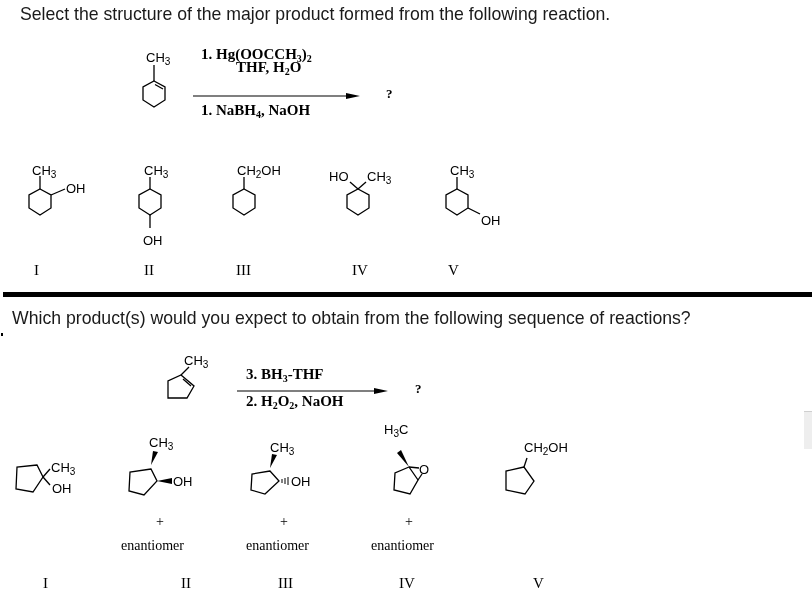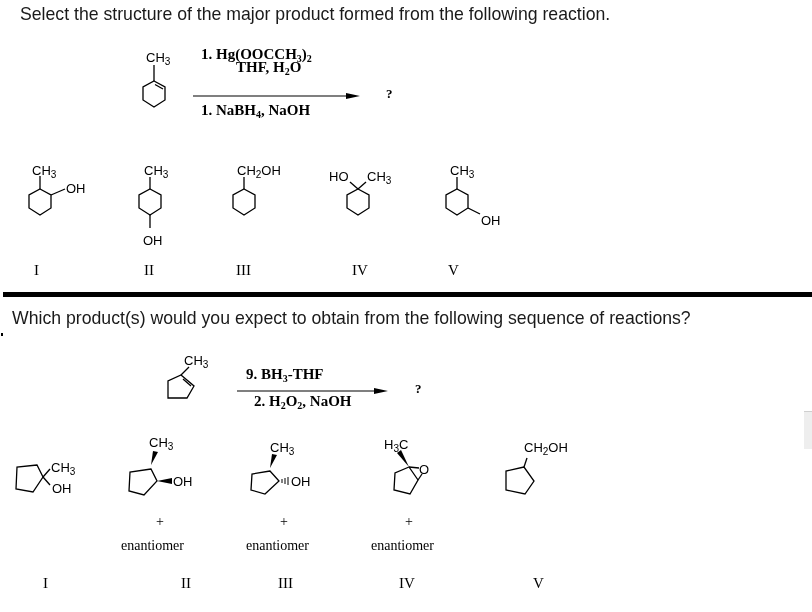--- a/index.html
+++ b/index.html
@@ -109,26 +109,26 @@
 <div>
   <span class="abs chem" style="left:184px; top:353px;">CH<span class="sub">3</span></span>
   <svg style="left:0;top:0;" width="1" height="1">
     <line x1="189" y1="367" x2="181" y2="375"></line>
     <polygon class="ring" points="181,375 194,386 187,398 168,398 168,381"></polygon>
     <line x1="183" y1="379" x2="191" y2="386"></line>
   </svg>
 </div>
 
 <div>
-  <div class="abs reagent" style="left:246px; top:366px;"><span>9. BH</span><span class="sub">3</span><span>-THF</span></div>
+  <div class="abs reagent" style="left:246px; top:366px;"><span>3. BH</span><span class="sub">3</span><span>-THF</span></div>
   <svg style="left:0;top:0;" width="1" height="1">
     <line x1="237" y1="391" x2="380" y2="391" style="stroke-width:1.2"></line>
     <polygon points="374,388 388,391 374,394" style="fill:#000;stroke:none"></polygon>
   </svg>
-  <div class="abs reagent" style="left:254px; top:393px;"><span>2. H</span><span class="sub">2</span><span>O</span><span class="sub">2</span><span>, NaOH</span></div>
+  <div class="abs reagent" style="left:246px; top:393px;"><span>2. H</span><span class="sub">2</span><span>O</span><span class="sub">2</span><span>, NaOH</span></div>
   <div class="abs reagent" style="left:415px; top:381px; font-size:13px;">?</div>
 </div>
 
 <div>
   <svg style="left:0;top:0;" width="1" height="1">
     <polygon class="ring" points="37,465 17,467 16,489 33,492 43,477"></polygon>
     <line x1="43" y1="477" x2="50" y2="469"></line>
     <line x1="43" y1="477" x2="50" y2="485"></line>
   </svg>
   <span class="abs chem" style="left:51px; top:460px;">CH<span class="sub">3</span></span>
@@ -158,21 +158,21 @@
     <line x1="285" y1="478" x2="285" y2="484" style="stroke-width:1"></line>
     <line x1="288" y1="477" x2="288" y2="485" style="stroke-width:1"></line>
   </svg>
   <span class="abs chem" style="left:291px; top:474px;">OH</span>
   <span class="abs roman" style="left:280px; top:514px; font-size:14px;">+</span>
   <span class="abs roman" style="left:246px; top:538px; font-size:14px;">enantiomer</span>
   <span class="abs roman" style="left:278px; top:575px;">III</span>
 </div>
 
 <div>
-  <span class="abs chem" style="left:384px; top:437px;">H<span class="sub">3</span>C</span>
+  <span class="abs chem" style="left:384px; top:422px;">H<span class="sub">3</span>C</span>
   <svg style="left:0;top:0;" width="1" height="1">
     <polygon points="409,467 397,453 401,450" style="fill:#000;stroke:none"></polygon>
     <polygon class="ring" points="409,467 395,473 394,490 410,494 418,480"></polygon>
     <line x1="409" y1="467" x2="419" y2="468"></line>
     <line x1="418" y1="480" x2="422" y2="474"></line>
   </svg>
   <span class="abs chem" style="left:419px; top:462px;">O</span>
   <span class="abs roman" style="left:405px; top:514px; font-size:14px;">+</span>
   <span class="abs roman" style="left:371px; top:538px; font-size:14px;">enantiomer</span>
   <span class="abs roman" style="left:399px; top:575px;">IV</span>

